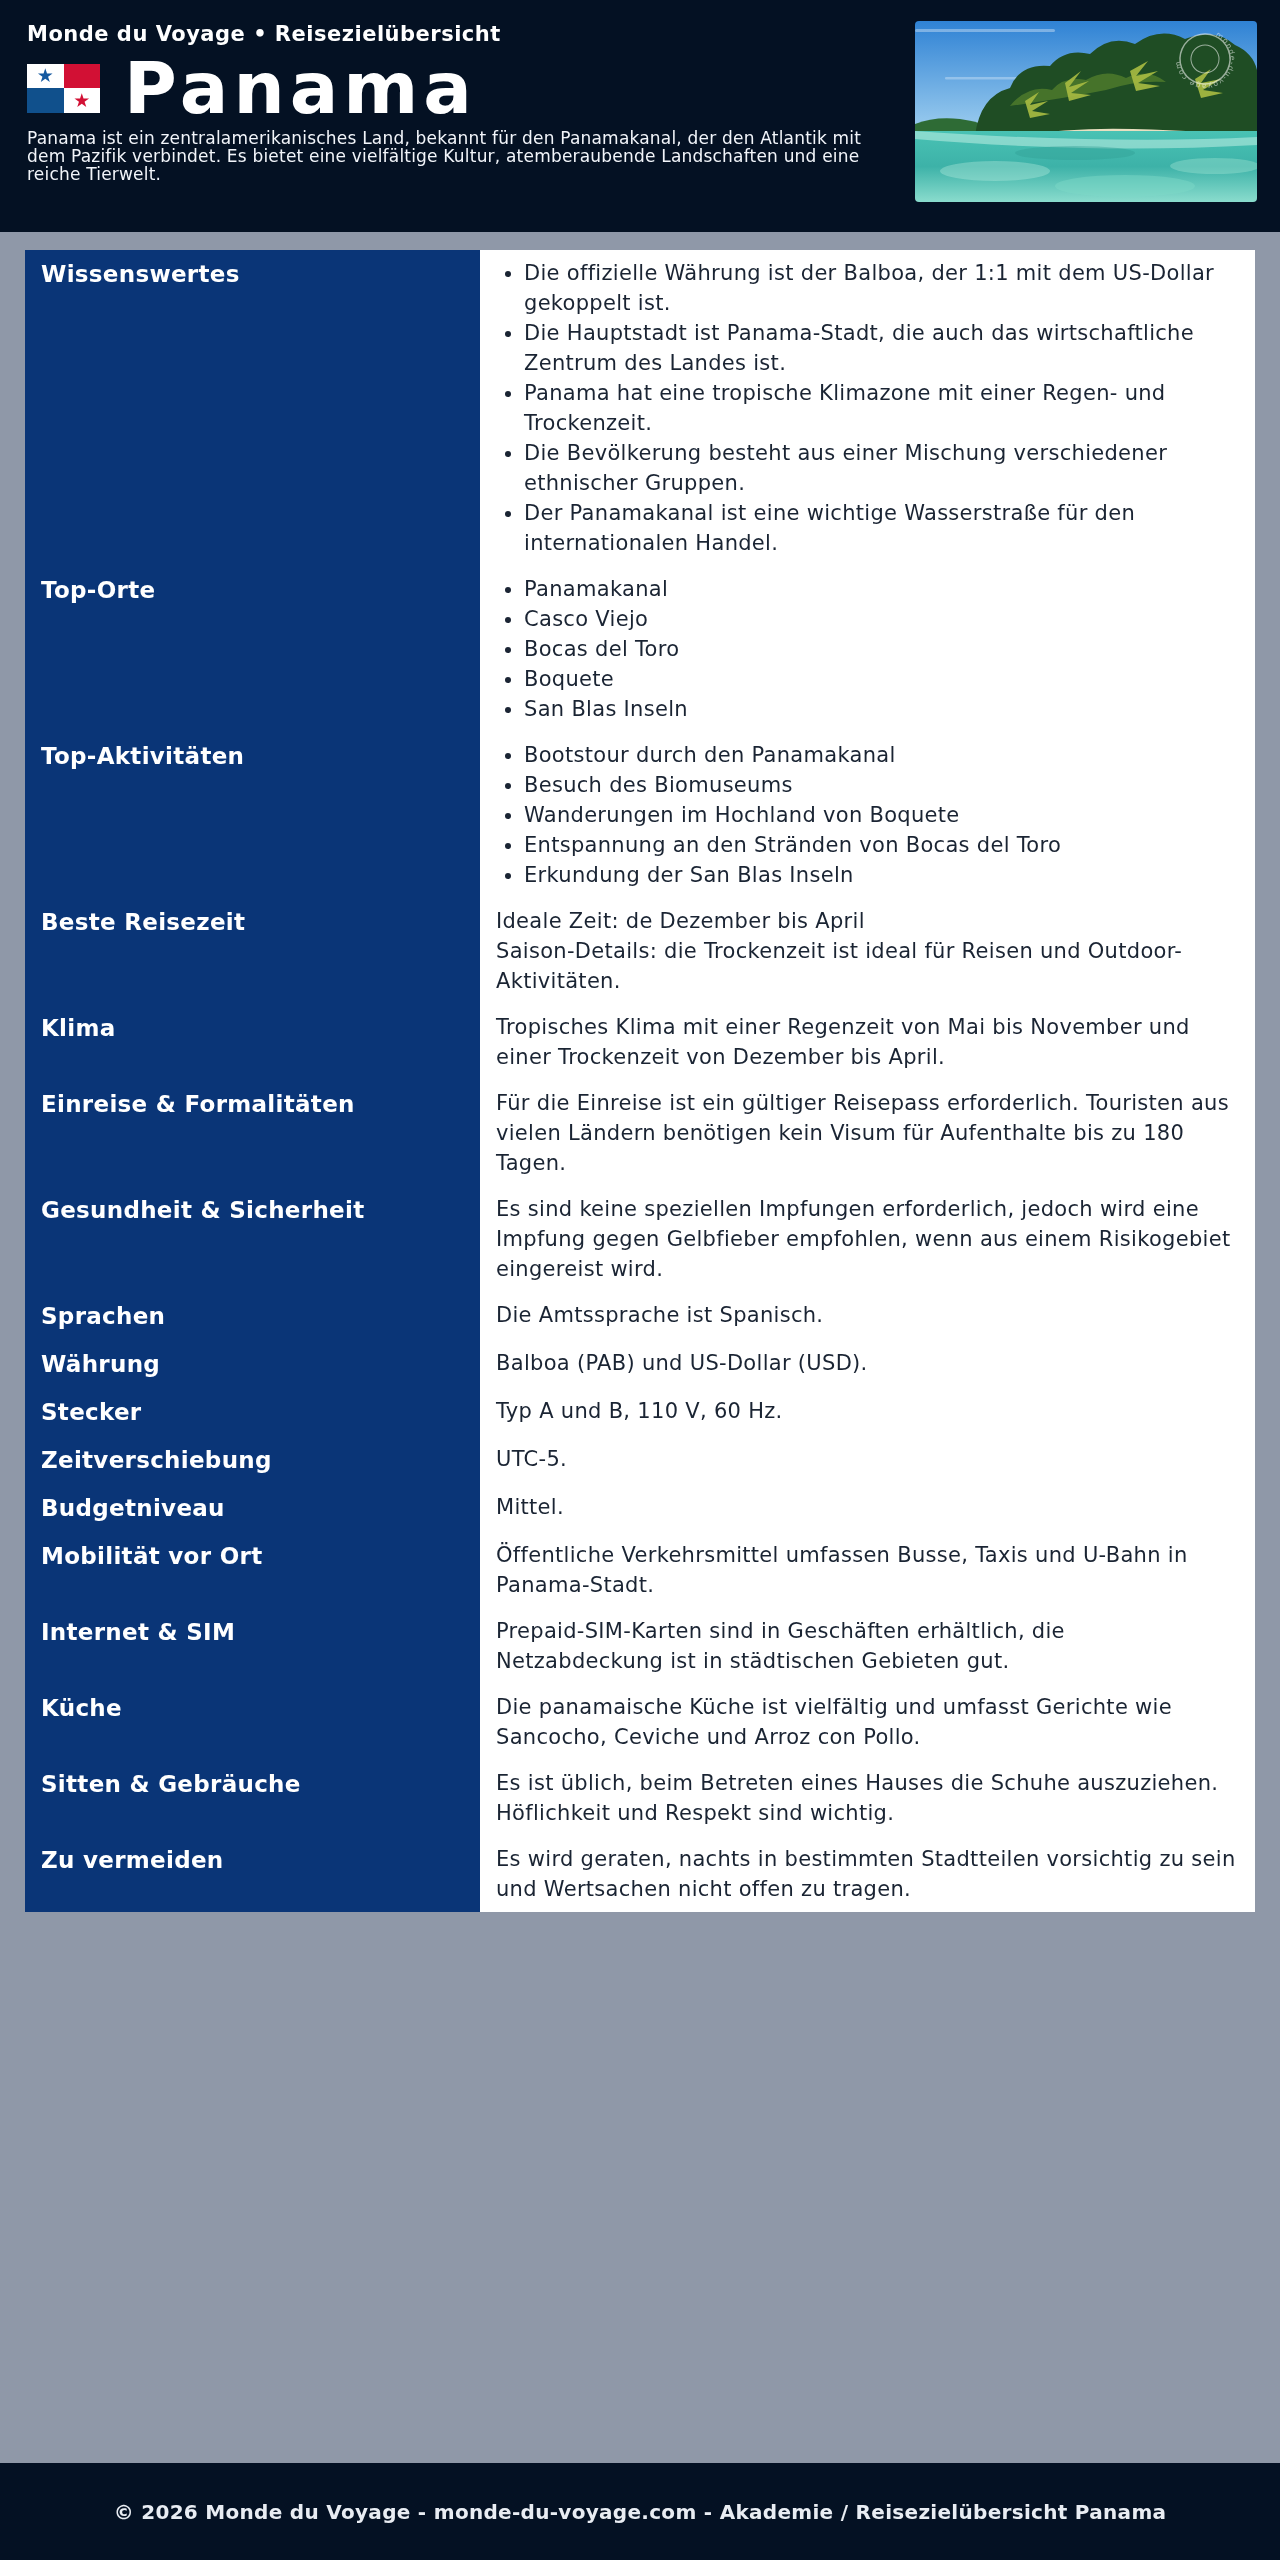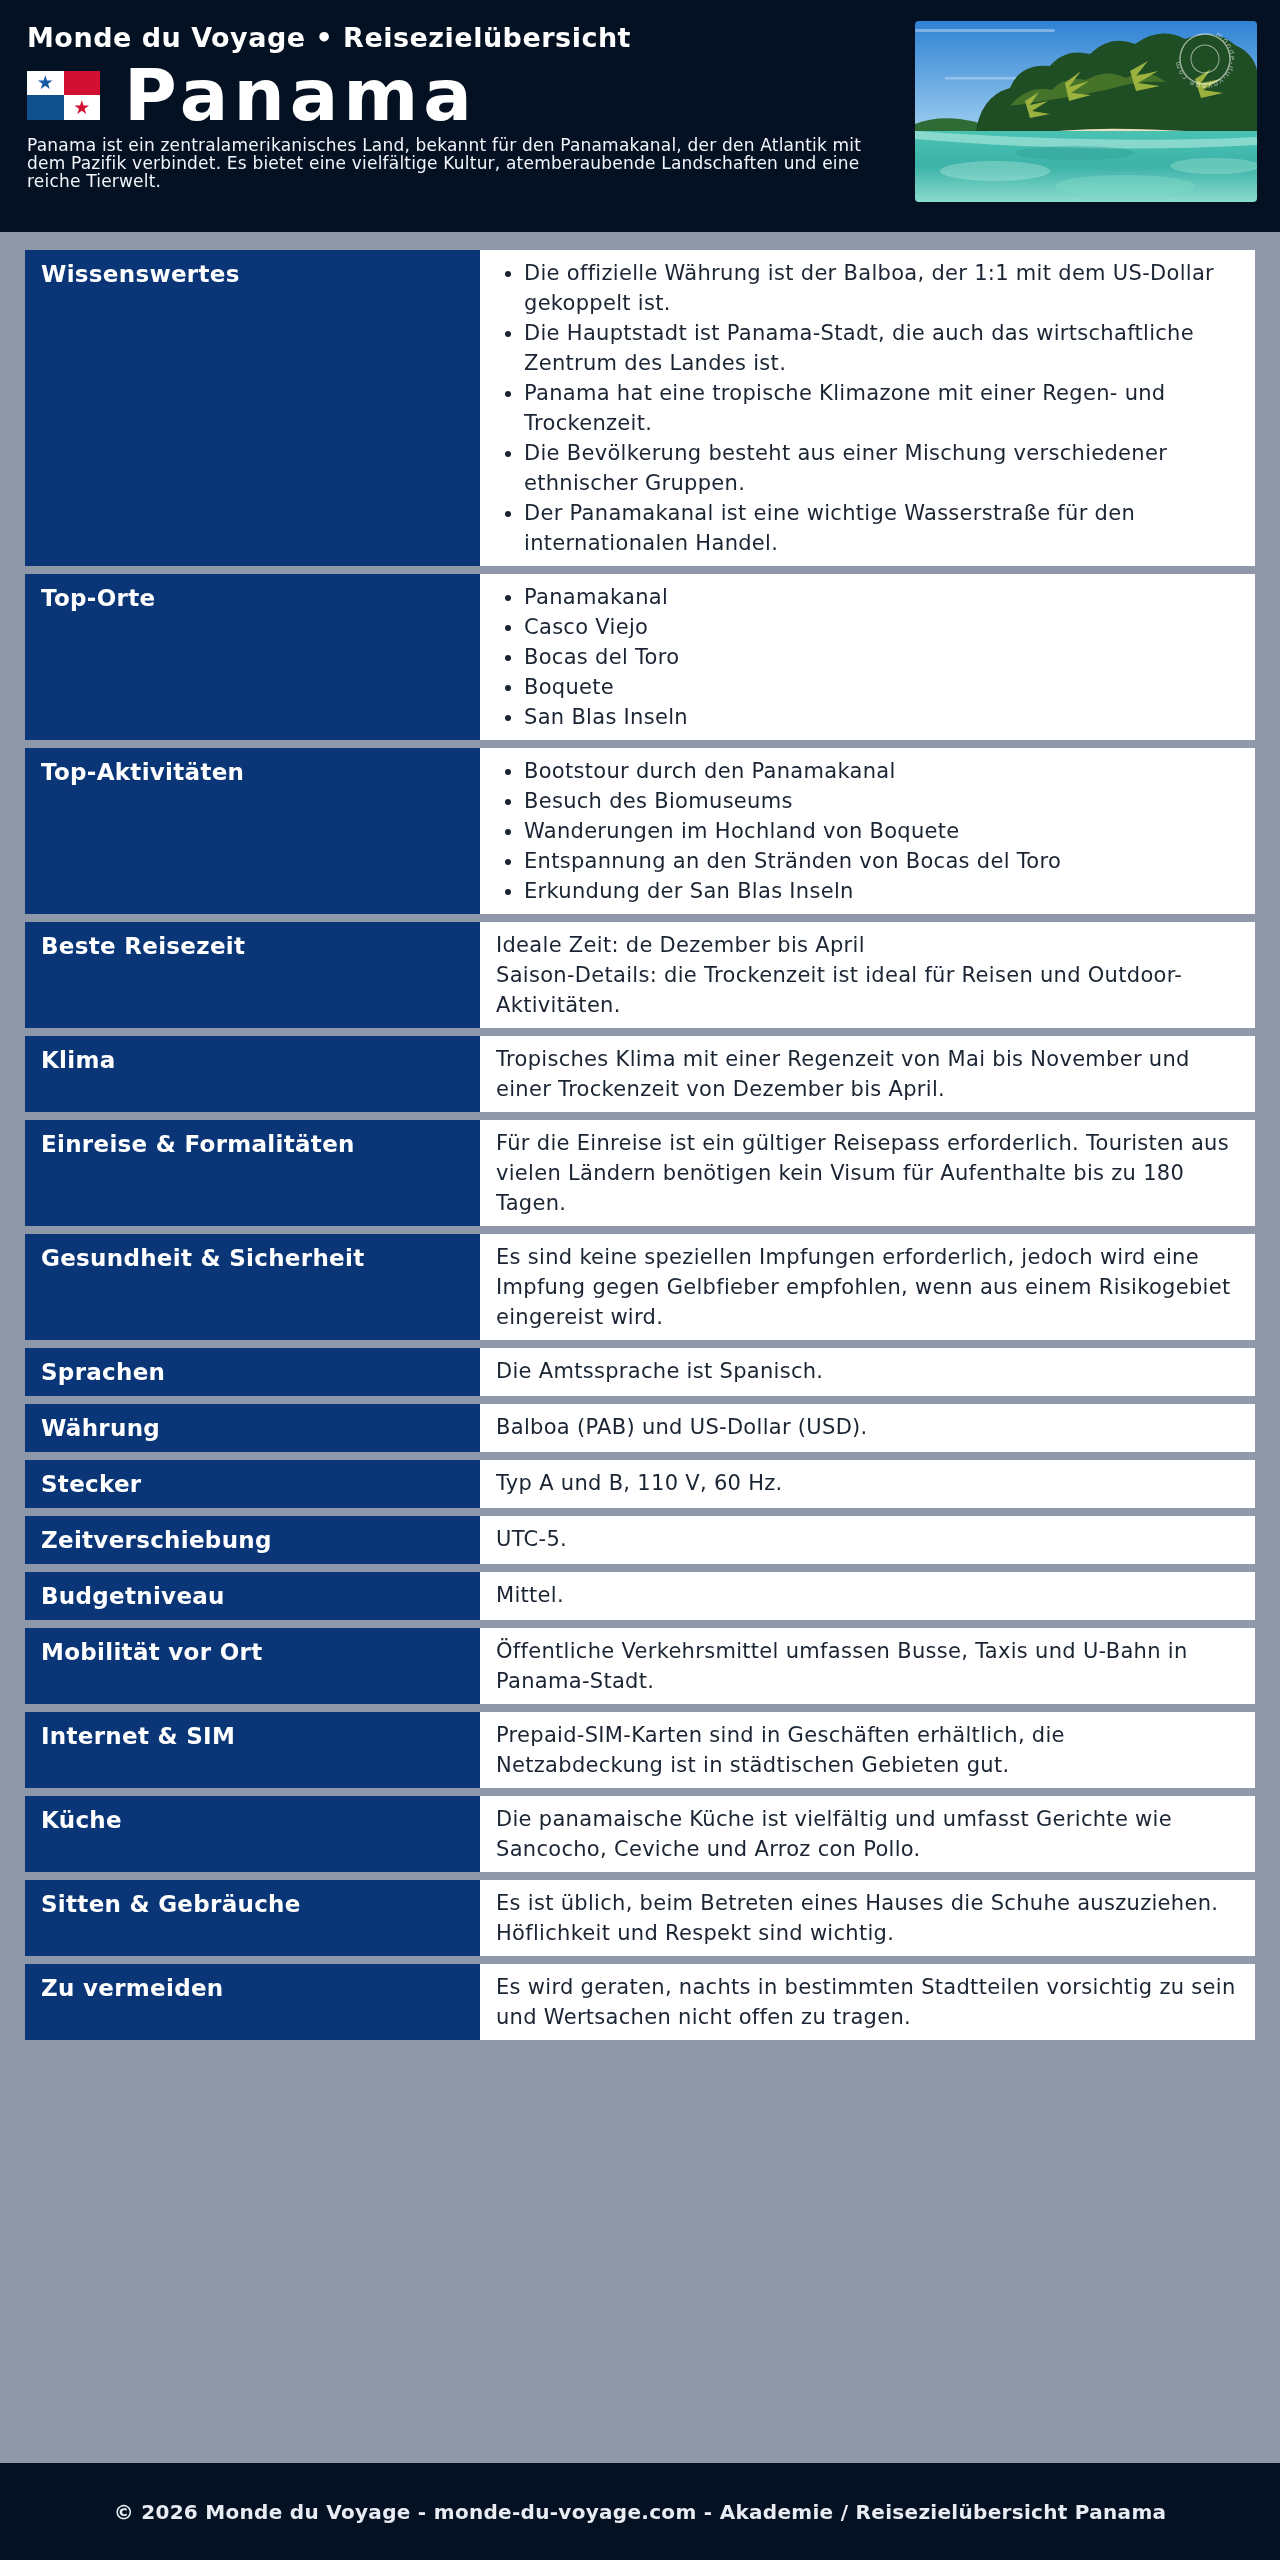--- a/index.html
+++ b/index.html
@@ -20,21 +20,21 @@
   
   .header{
     position:relative;
     width:1280px;height:232px;
     background:var(--dark-navy);
     color:var(--white);
     padding:22px 0 0 27px;
     flex:0 0 auto;
   }
   .kicker{
-    font-size:27px;font-weight:bold;letter-spacing:.5px;
+    font-size:21px;font-weight:bold;letter-spacing:.5px;
   }
   .title-row{
     display:flex;align-items:center;gap:24px;margin-top:16px;height:52px;
   }
   .flag{
     width:73px;height:49px;
     display:grid;grid-template-columns:1fr 1fr;grid-template-rows:1fr 1fr;
     flex:0 0 auto;
   }
   .flag .q{display:flex;align-items:center;justify-content:center;font-size:19px;line-height:1;}
@@ -55,21 +55,21 @@
     position:absolute;top:21px;right:23px;
     width:342px;height:181px;border-radius:4px;overflow:hidden;
   }
   .photo svg{display:block;}
   
   .table-wrap{
     margin:18px 25px 0 25px;
     width:1230px;
     flex:0 0 auto;
   }
-  .row{display:flex;margin-bottom:8px;justify-content:flex-end;}
+  .row{display:flex;margin-bottom:0;justify-content:flex-end;}
   .cell-label{
     width:455px;flex:0 0 455px;
     background:var(--label-blue);
     color:var(--white);
     font-size:23px;font-weight:bold;letter-spacing:.3px;line-height:30px;
     padding:9px 16px;
   }
   .cell-content{
     flex:1;
     background:var(--white);

